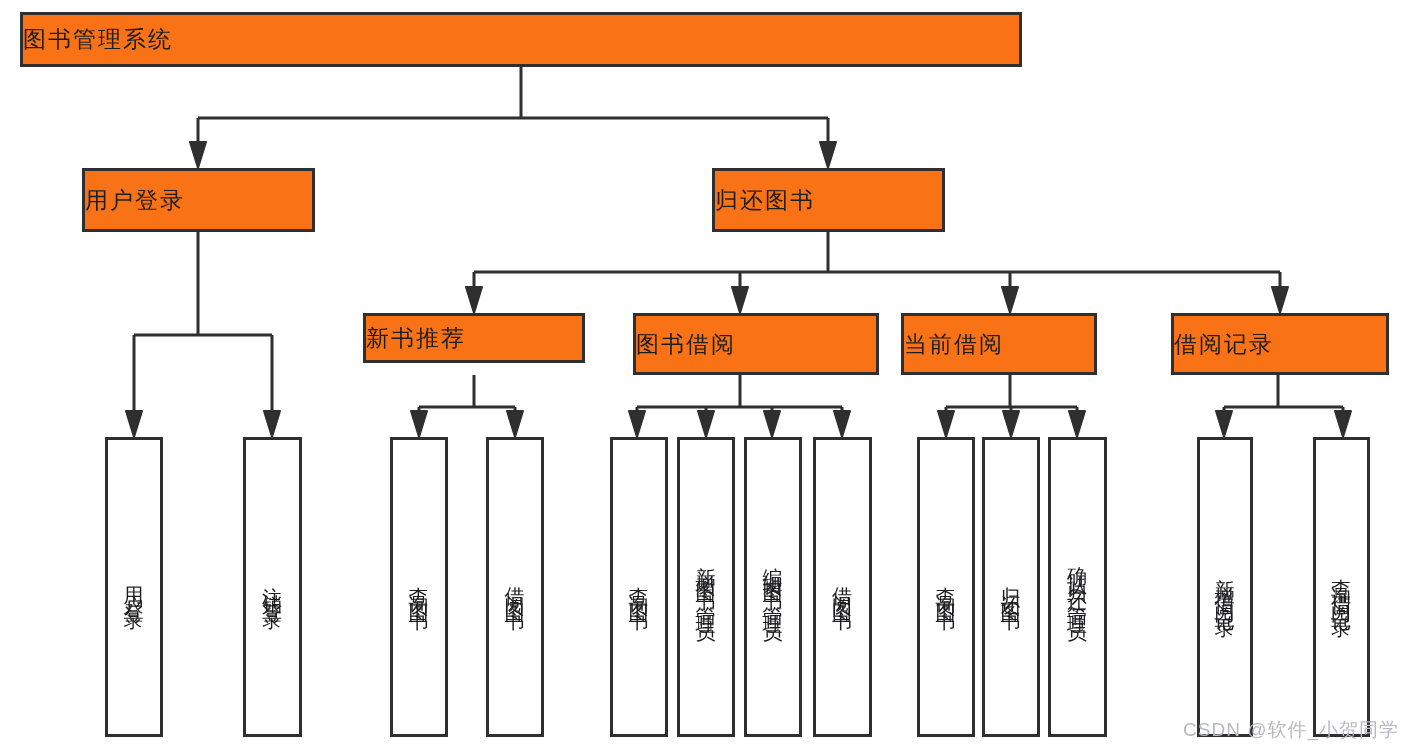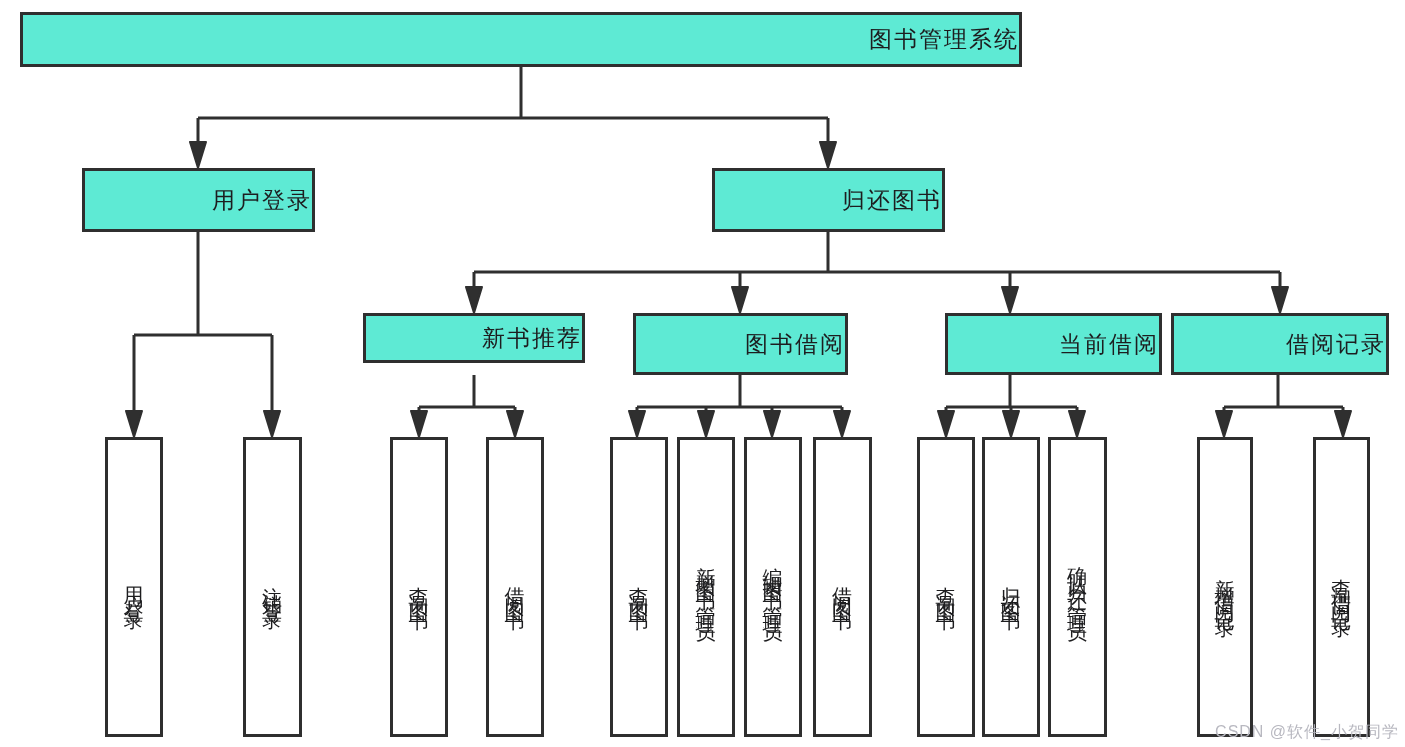--- a/index.html
+++ b/index.html
@@ -13,28 +13,27 @@
   }
   #connectors {
     position: absolute;
     left: 0; top: 0;
     width: 1405px; height: 747px;
   }
   .hbox {
     position: absolute;
     box-sizing: border-box;
     border: 3px solid #2f2f2f;
-    background: #5eead4;
+    background: #f97316;
     display: flex;
     align-items: center;
-    justify-content: flex-end;
+    justify-content: flex-start;
     font-size: 23px;
     letter-spacing: 2px;
     color: #1d1d1f;
-    padding-left: 40px;
   }
   .vbox {
     position: absolute;
     box-sizing: border-box;
     border: 3px solid #2f2f2f;
     background: #ffffff;
     display: flex;
     align-items: center;
     justify-content: center;
     color: #1d1d1f;
@@ -44,21 +43,21 @@
     text-orientation: mixed;
     font-size: 20px;
     line-height: 1;
     letter-spacing: 8px;
     white-space: nowrap;
   }
   .watermark {
     position: absolute;
     right: 6px;
     bottom: 4px;
-    font-size: 16px;
+    font-size: 19px;
     color: #b8b8c0;
     letter-spacing: 1px;
     pointer-events: none;
   }
 </style>
 </head>
 <body>
 
 <div id="canvas">
 
@@ -93,24 +92,24 @@
   <div class="hbox" style="left:82px; top:168px; width:233px; height:64px;">
     <span>用户登录</span>
   </div>
   <div class="hbox" style="left:712px; top:168px; width:233px; height:64px;">
     <span>归还图书</span>
   </div>
 
   <div class="hbox" style="left:363px; top:313px; width:222px; height:50px;">
     <span>新书推荐</span>
   </div>
-  <div class="hbox" style="left:633px; top:313px; width:215px; height:62px;">
+  <div class="hbox" style="left:633px; top:313px; width:246px; height:62px;">
     <span>图书借阅</span>
   </div>
-  <div class="hbox" style="left:901px; top:313px; width:217px; height:62px;margin-left:44px;">
+  <div class="hbox" style="left:901px; top:313px; width:196px; height:62px;">
     <span>当前借阅</span>
   </div>
   <div class="hbox" style="left:1171px; top:313px; width:218px; height:62px;">
     <span>借阅记录</span>
   </div>
 
   <div class="vbox" style="left:105px; top:437px; width:58px; height:300px;">
     <span>用户登录</span>
   </div>
   <div class="vbox" style="left:243px; top:437px; width:59px; height:300px;">

